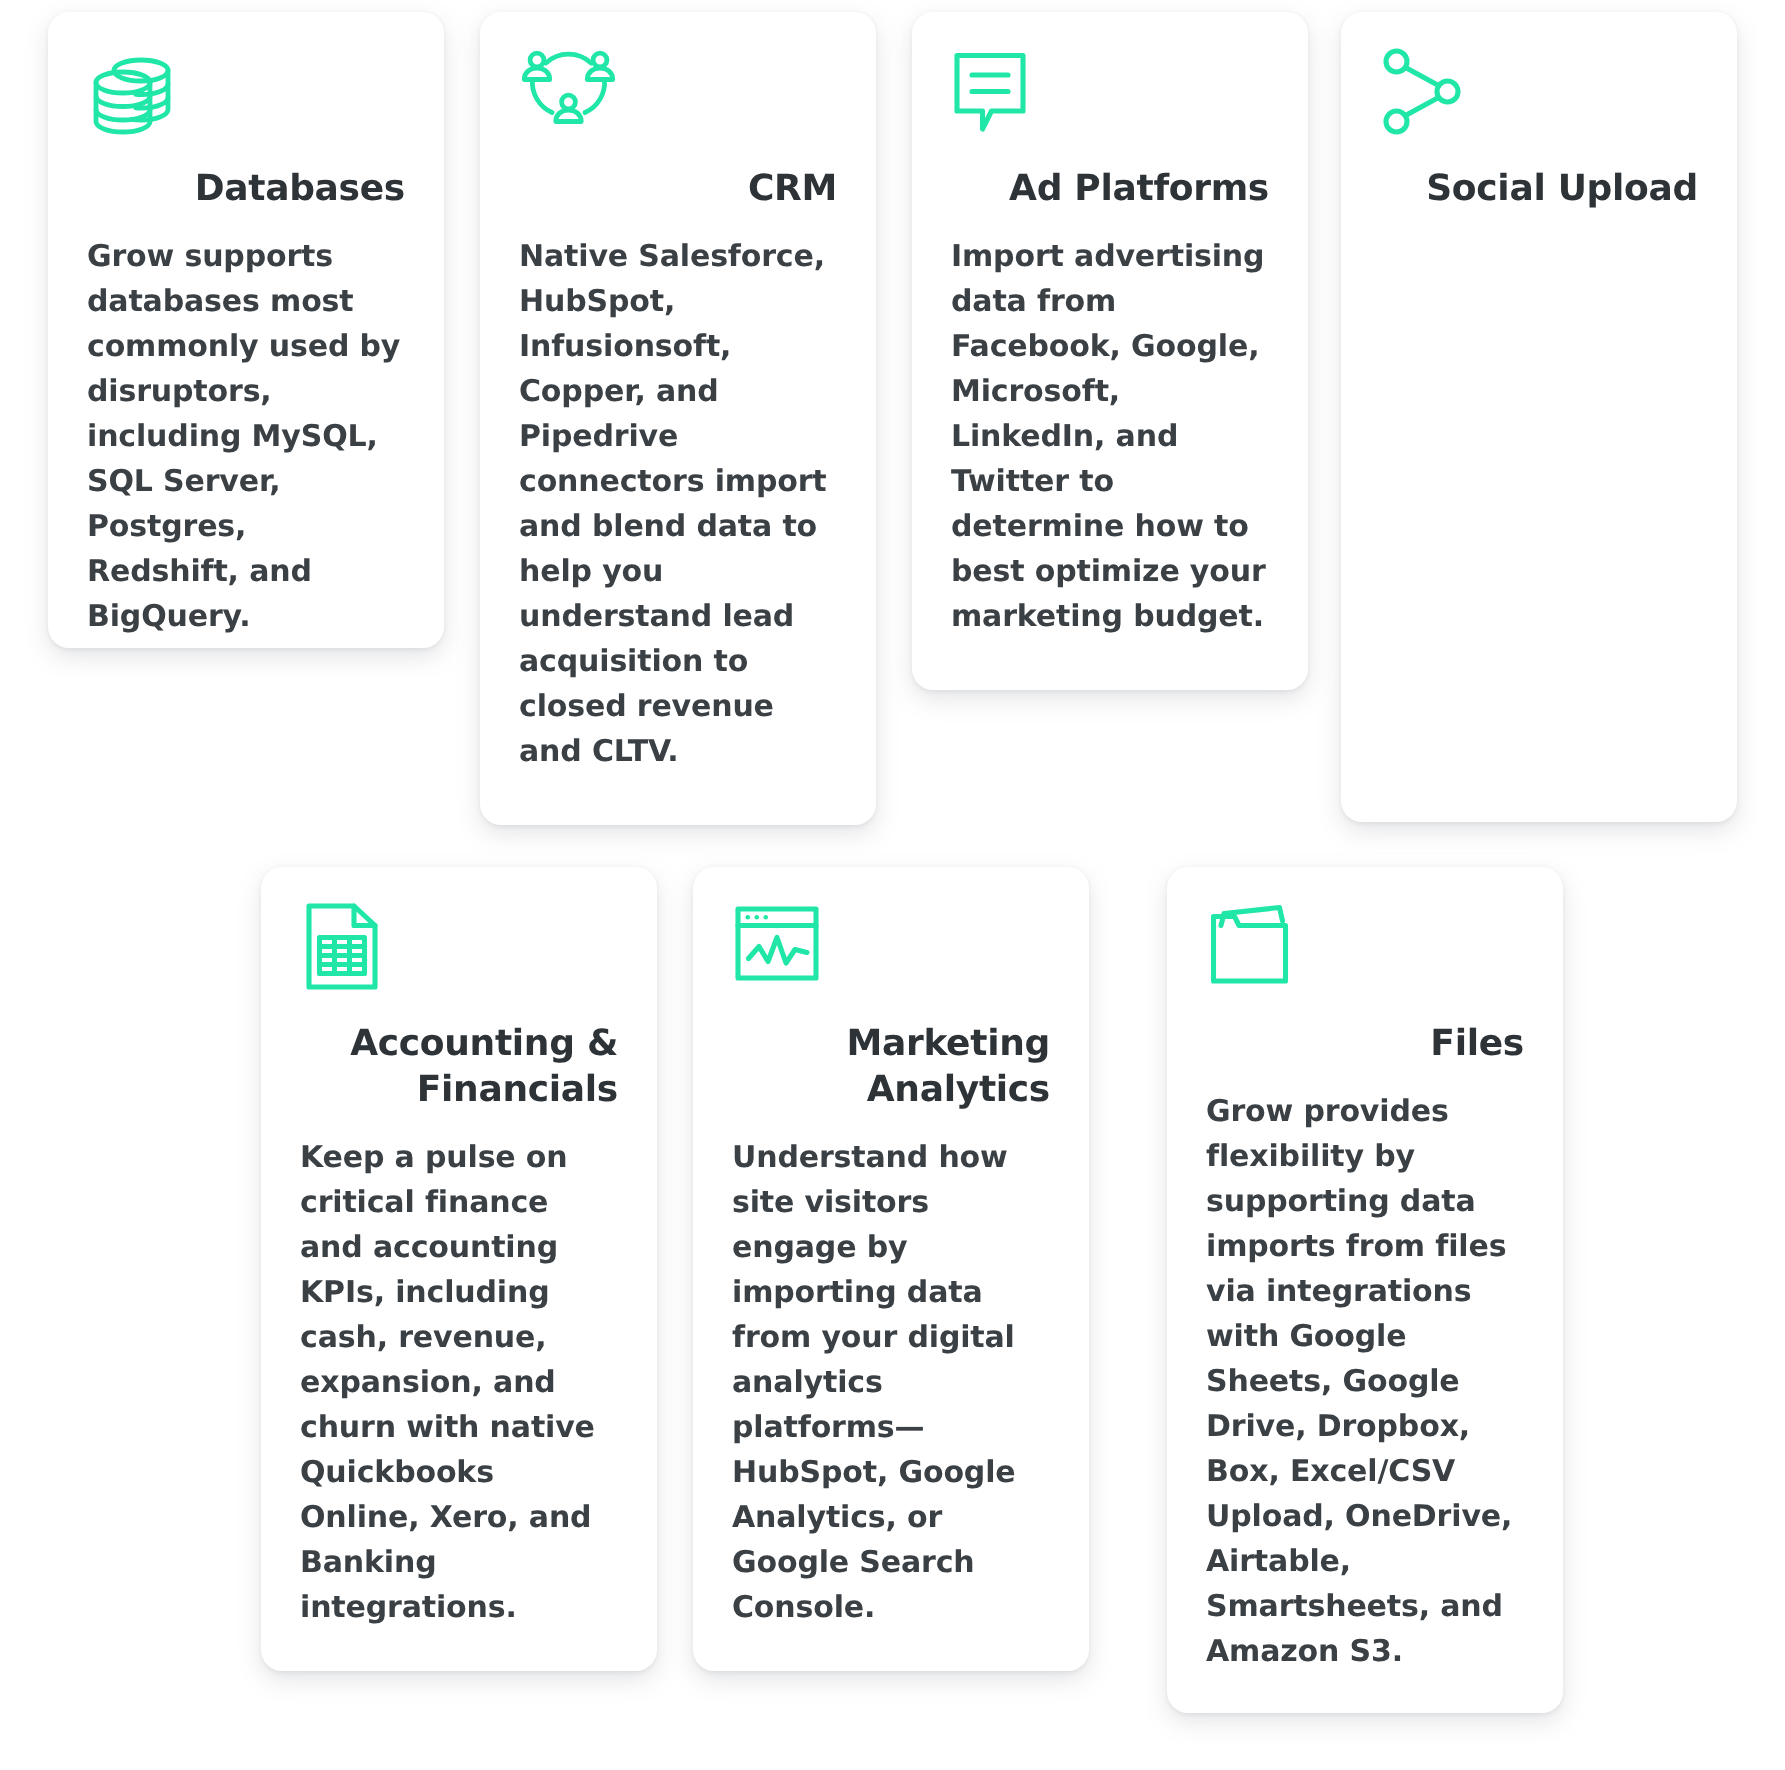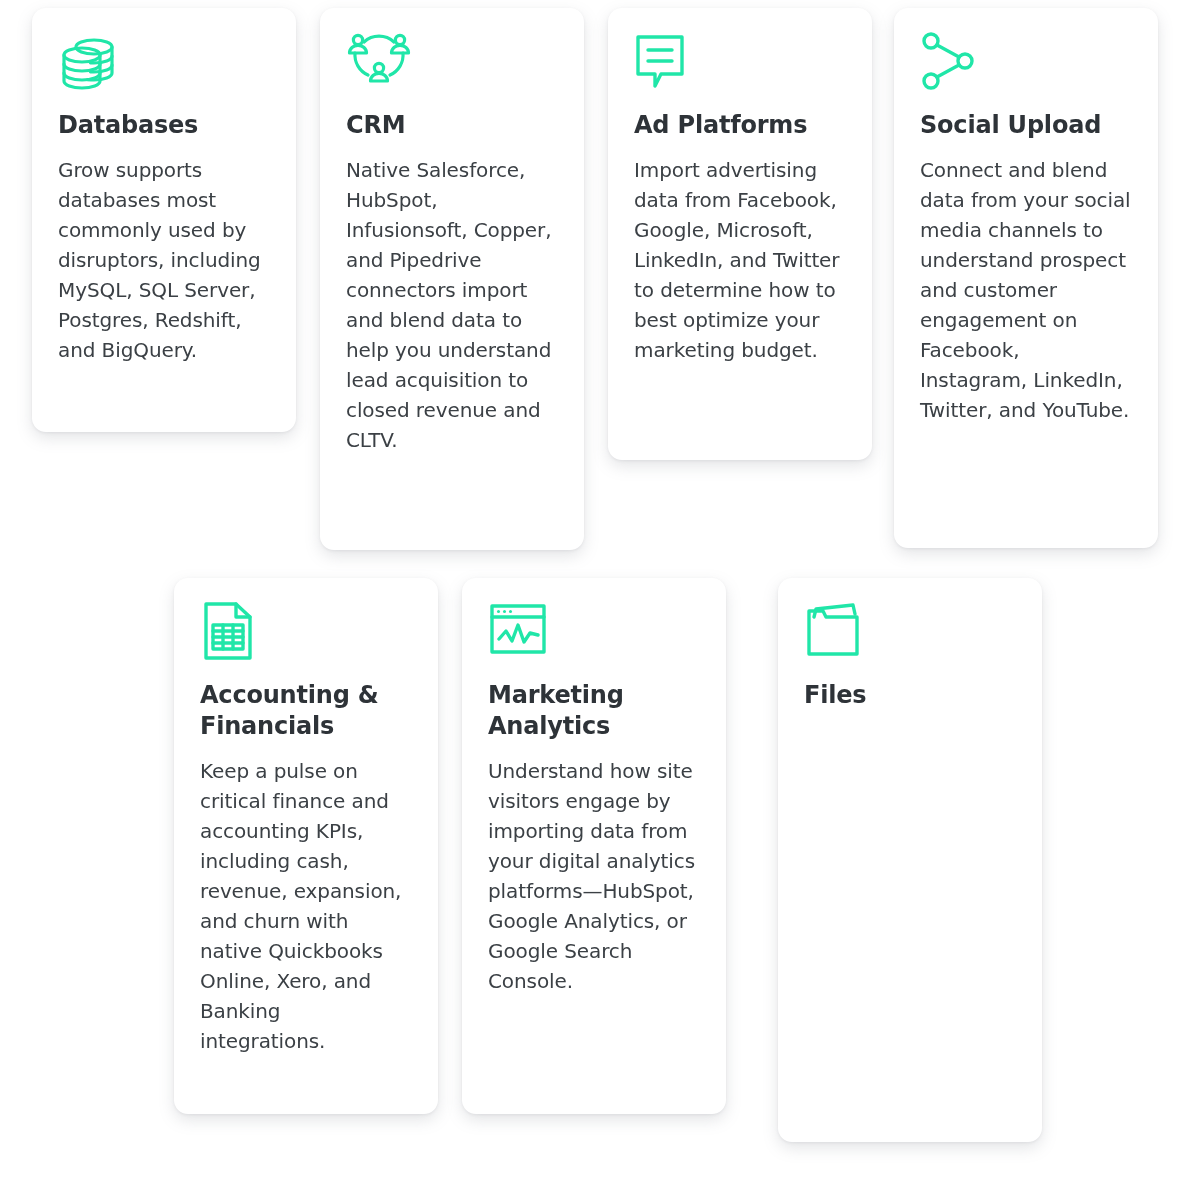--- a/index.html
+++ b/index.html
@@ -41,25 +41,26 @@
     display: block;
   }
 
   .card-title {
     font-size: 24px;
     font-weight: bold;
     color: #2e3338;
     letter-spacing: -0.2px;
     line-height: 31px;
     margin: 0 0 14px 0;
+    text-align: right;
   }
 
   .card-body {
     font-size: 20px;
-    font-weight: normal;
+    font-weight: bold;
     color: #3b4045;
     line-height: 30px;
     margin: 0;
     letter-spacing: -0.1px;
   }
 
   
   #card-databases      { left: 32px;  top: 8px;   width: 264px; height: 424px; }
   #card-crm            { left: 320px; top: 8px;   width: 264px; height: 542px; }
   #card-ad-platforms   { left: 608px; top: 8px;   width: 264px; height: 452px; }
@@ -130,21 +131,20 @@
     <span class="icon-wrap">
       <svg width="64" height="62" viewBox="0 0 64 62" fill="none" stroke="#20e6a8" stroke-width="3.4" stroke-linecap="round" stroke-linejoin="round">
         <circle cx="11" cy="11" r="7"></circle>
         <circle cx="45" cy="31" r="7"></circle>
         <circle cx="11" cy="51" r="7"></circle>
         <path d="M17 15 L39 27"></path>
         <path d="M39 35 L17 47"></path>
       </svg>
     </span>
     <h3 class="card-title">Social Upload</h3>
-    <p class="card-body">Connect and blend data from your social media channels to understand prospect and customer engagement on Facebook, Instagram, LinkedIn, Twitter, and YouTube.</p>
   </div>
 
   <div class="card" id="card-accounting">
     <span class="icon-wrap">
       <svg width="58" height="62" viewBox="0 0 58 62" fill="none" stroke="#20e6a8" stroke-width="3.4" stroke-linecap="round" stroke-linejoin="round">
         <path d="M6 4 H36 L50 17 V58 H6 Z"></path>
         <path d="M36 4 V17 H50"></path>
         <rect x="13" y="25" width="30" height="24"></rect>
         <path d="M23 25 V49"></path>
         <path d="M33 25 V49"></path>
@@ -173,15 +173,16 @@
   </div>
 
   <div class="card" id="card-files">
     <span class="icon-wrap">
       <svg width="64" height="62" viewBox="0 0 64 62" fill="none" stroke="#20e6a8" stroke-width="3.4" stroke-linecap="round" stroke-linejoin="round">
         <path d="M5 11 H19 L22 17 H53 V54 H5 Z"></path>
         <path d="M10 17 L12 9 L49 5 L51 14"></path>
       </svg>
     </span>
     <h3 class="card-title">Files</h3>
+    <p class="card-body">Grow provides flexibility by supporting data imports from files via integrations with Google Sheets, Google Drive, Dropbox, Box, Excel/CSV Upload, OneDrive, Airtable, Smartsheets, and Amazon S3.</p>
   </div>
 
 </div>
 
 </body></html>

